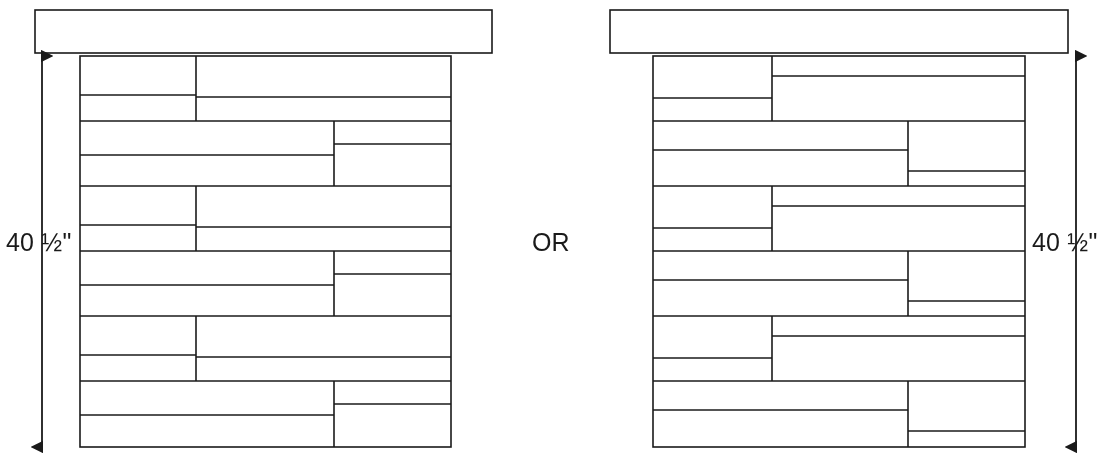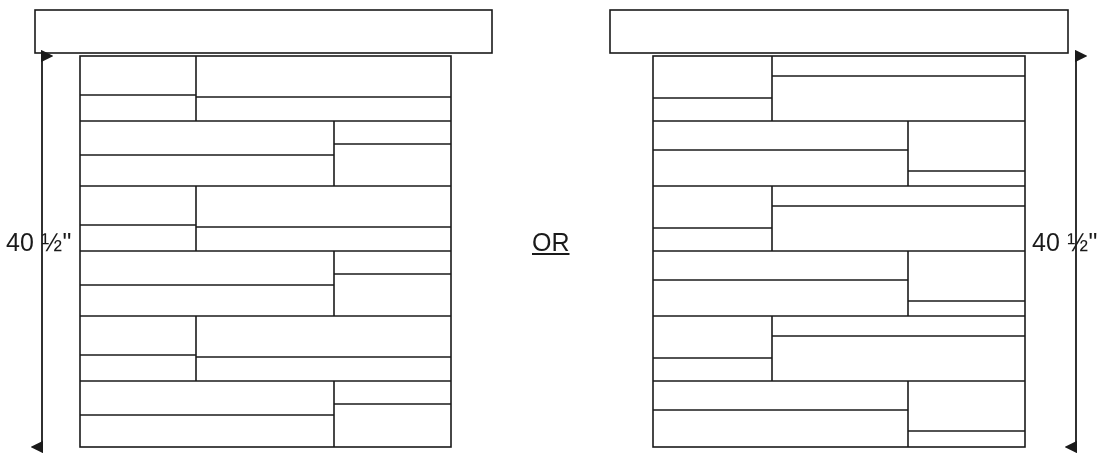--- a/index.html
+++ b/index.html
@@ -36,21 +36,21 @@
   }
   .or-label {
     position: absolute;
     font-family: "Liberation Sans", sans-serif;
     font-size: 25px;
     color: #1a1a1a;
     white-space: nowrap;
   }
   #dim-label-left  { left: 6px;    top: 228px; }
   #dim-label-right { left: 1032px; top: 228px; }
-  #or-label        { left: 532px;  top: 228px; text-decoration: underline; }
+  #or-label        { left: 532px;  top: 228px; }
 </style>
 </head>
 <body>
 
 <div id="canvas">
 
   <svg class="layout-svg" id="layout-svg" viewBox="0 0 1120 457" xmlns="http://www.w3.org/2000/svg">
     <defs>
       <marker id="arrow-up" viewBox="0 0 10 10" refX="5" refY="9" markerWidth="7" markerHeight="7" orient="auto">
         <path d="M5 0 L10 10 L0 10 Z" fill="#1a1a1a"></path>

